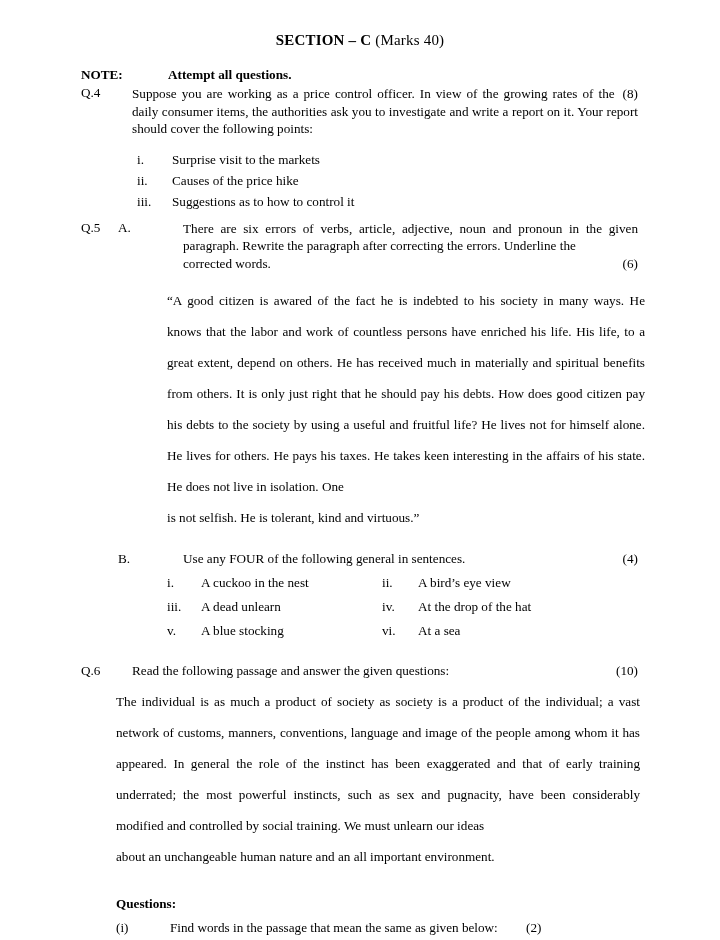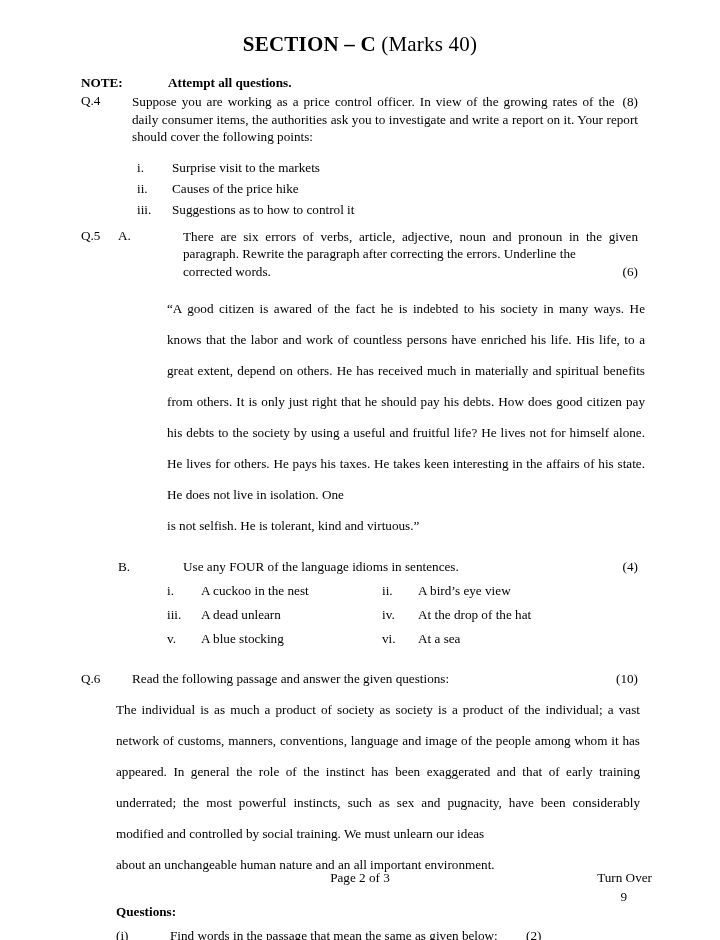--- a/index.html
+++ b/index.html
@@ -21,21 +21,21 @@
     width: 720px;
     height: 940px;
     padding: 0;
   }
 
   
   .section-title {
     text-align: center;
     margin: 0;
     padding-top: 32px;
-    font-size: 21px;
+    font-size: 15px;
     letter-spacing: 0.2px;
   }
   .section-title .strong { font-weight: bold; }
 
   
   .row {
     position: relative;
     padding-left: 16px;
   }
   .qnum {
@@ -248,21 +248,21 @@
 
   <div class="quote">
     <span>“A good citizen is awared of the fact he is indebted to his society in many ways. He knows that the labor and work of countless persons have enriched his life. His life, to a great extent, depend on others. He has received much in materially and spiritual benefits from others. It is only just right that he should pay his debts. How does good citizen pay his debts to the society by using a useful and fruitful life? He lives not for himself alone. He lives for others. He pays his taxes. He takes keen interesting in the affairs of his state. He does not live in isolation. One</span>
     <div class="tail">is not selfish.  He is tolerant, kind and virtuous.”</div>
   </div>
 
   <div class="row q5-b">
     <span class="part">B.</span>
     <div class="q5-b-head">
       <span class="marks">(4)</span>
-      <span>Use any FOUR of the language idioms in sentences.</span>
+      <span>Use any FOUR of the following general in sentences.</span>
     </div>
   </div>
 
   <div class="idioms">
     <div class="irow">
       <span class="c1n">i.</span>
       <span class="c1t">A cuckoo in the nest</span>
       <span class="c2n">ii.</span>
       <span class="c2t">A bird’s eye view</span>
     </div>
@@ -303,19 +303,14 @@
     </div>
     <div class="sublist">
       <span class="sa">(a)</span>
       <span class="sat">An innate quality</span>
       <span class="sb">(b)</span>
       <span class="sbt">A natural disposition to be aggressive</span>
     </div>
 
   </div>
 
-  <div class="footer">
-    <span class="pageno">Page 2 of 3</span>
-    <span class="turnover">Turn Over</span>
-    <span class="docnum">9</span>
-  </div>
 
 </div>
 
 </body></html>

